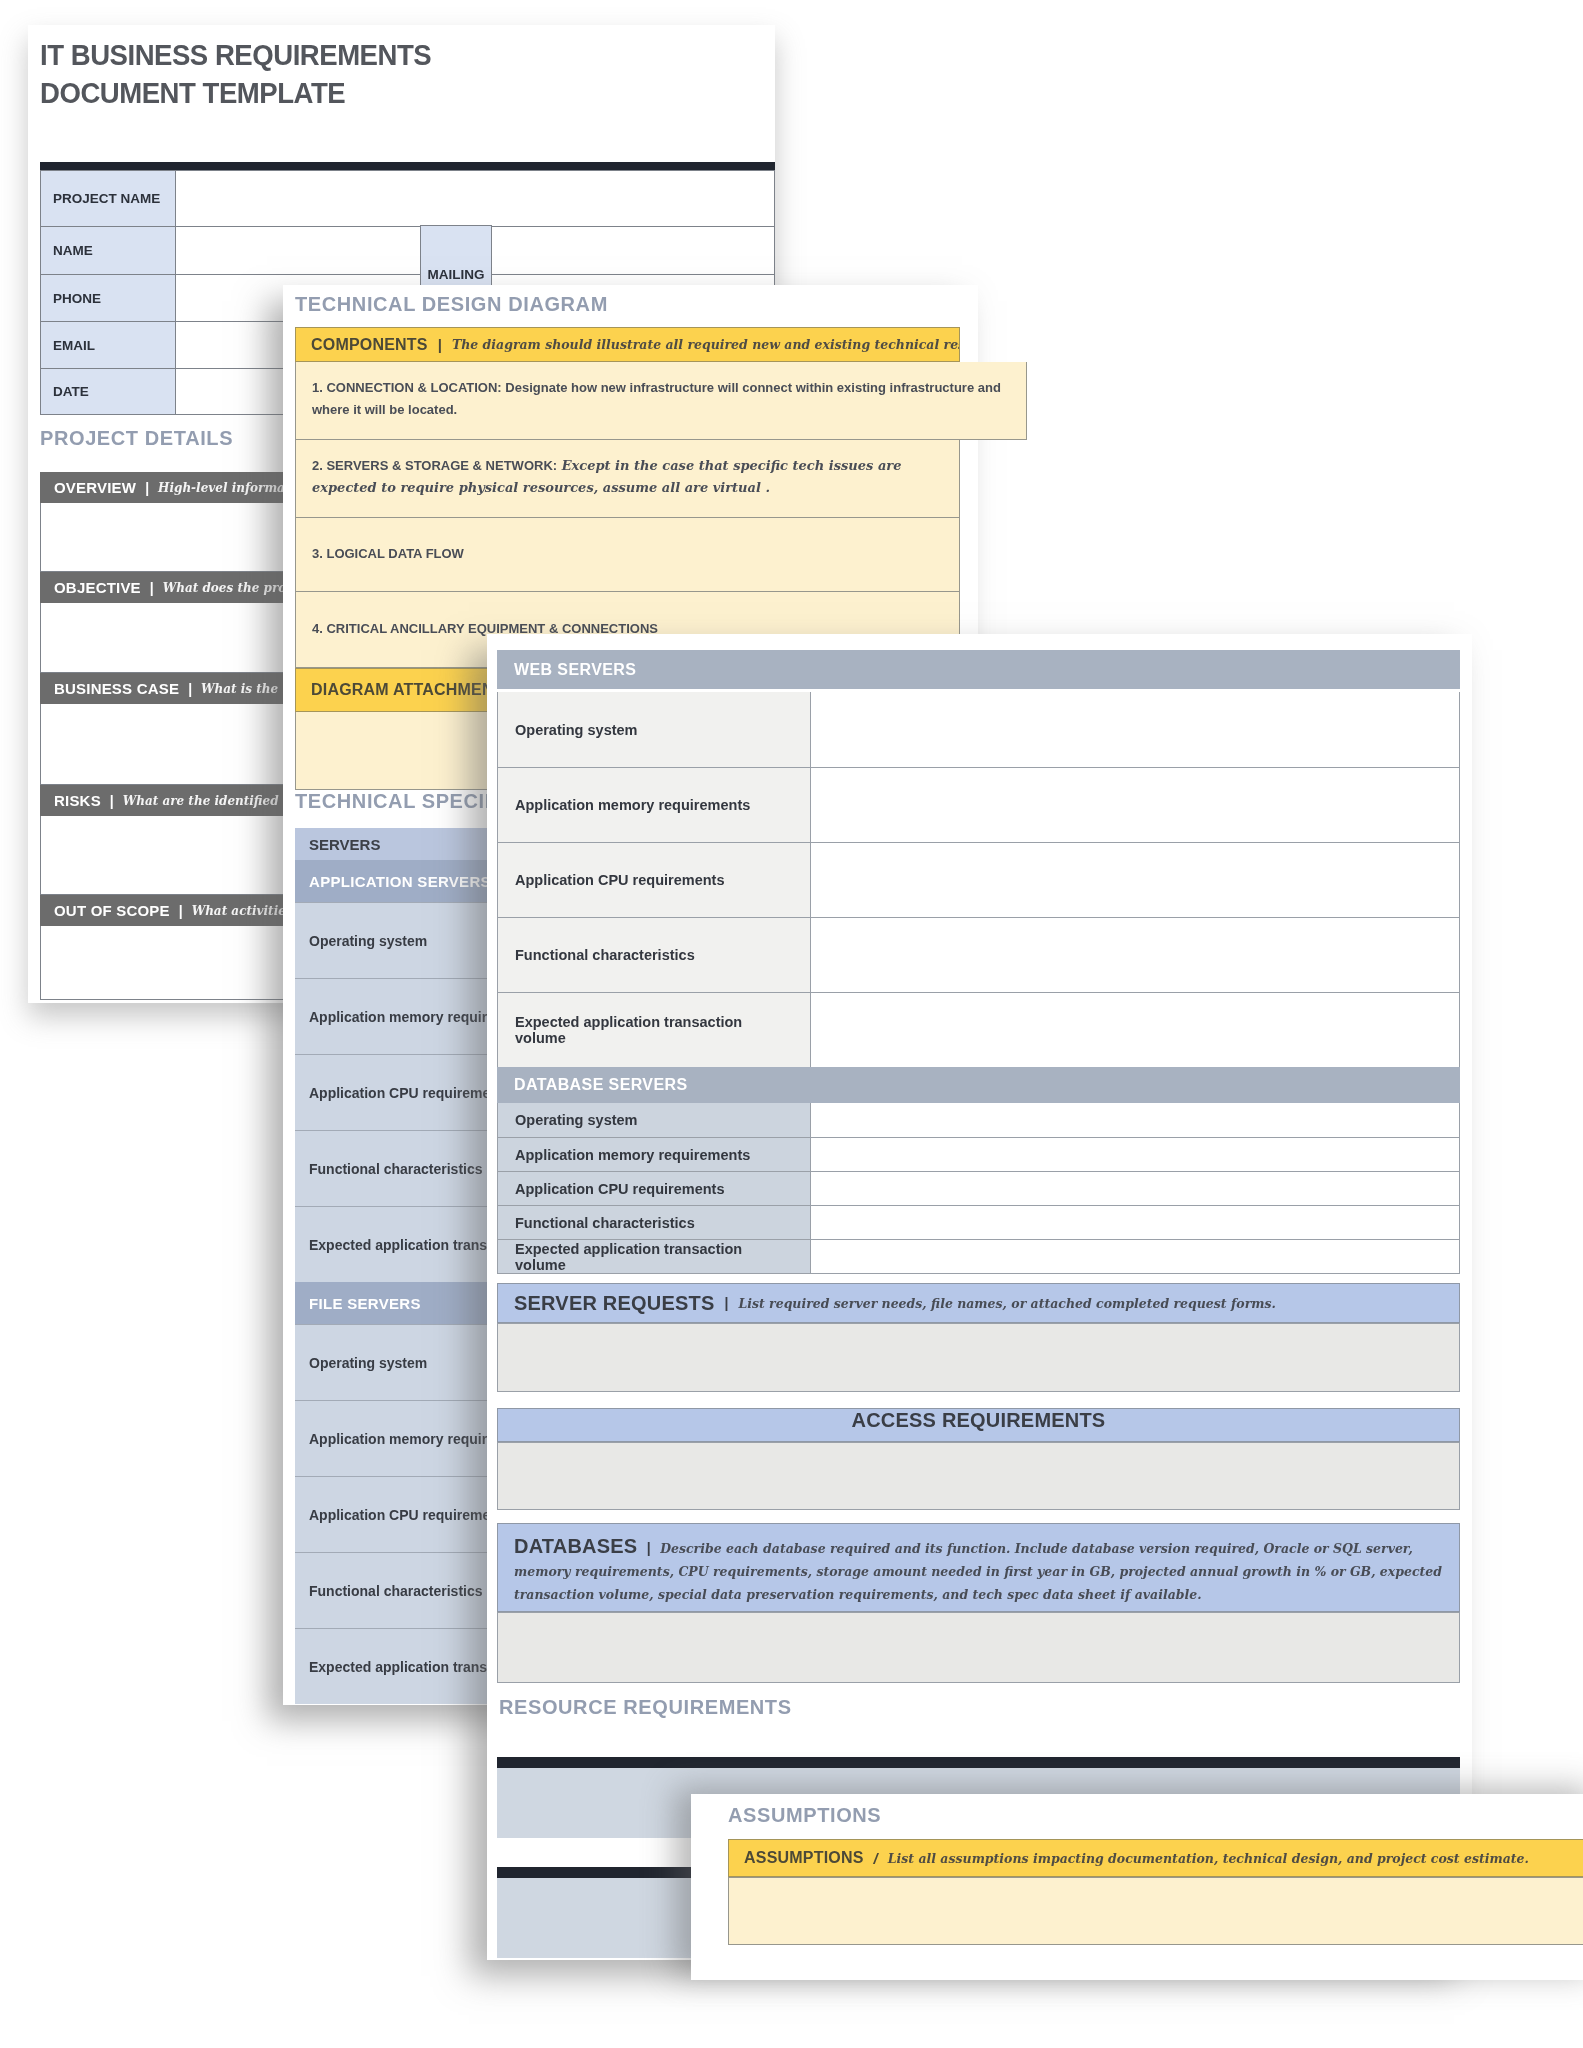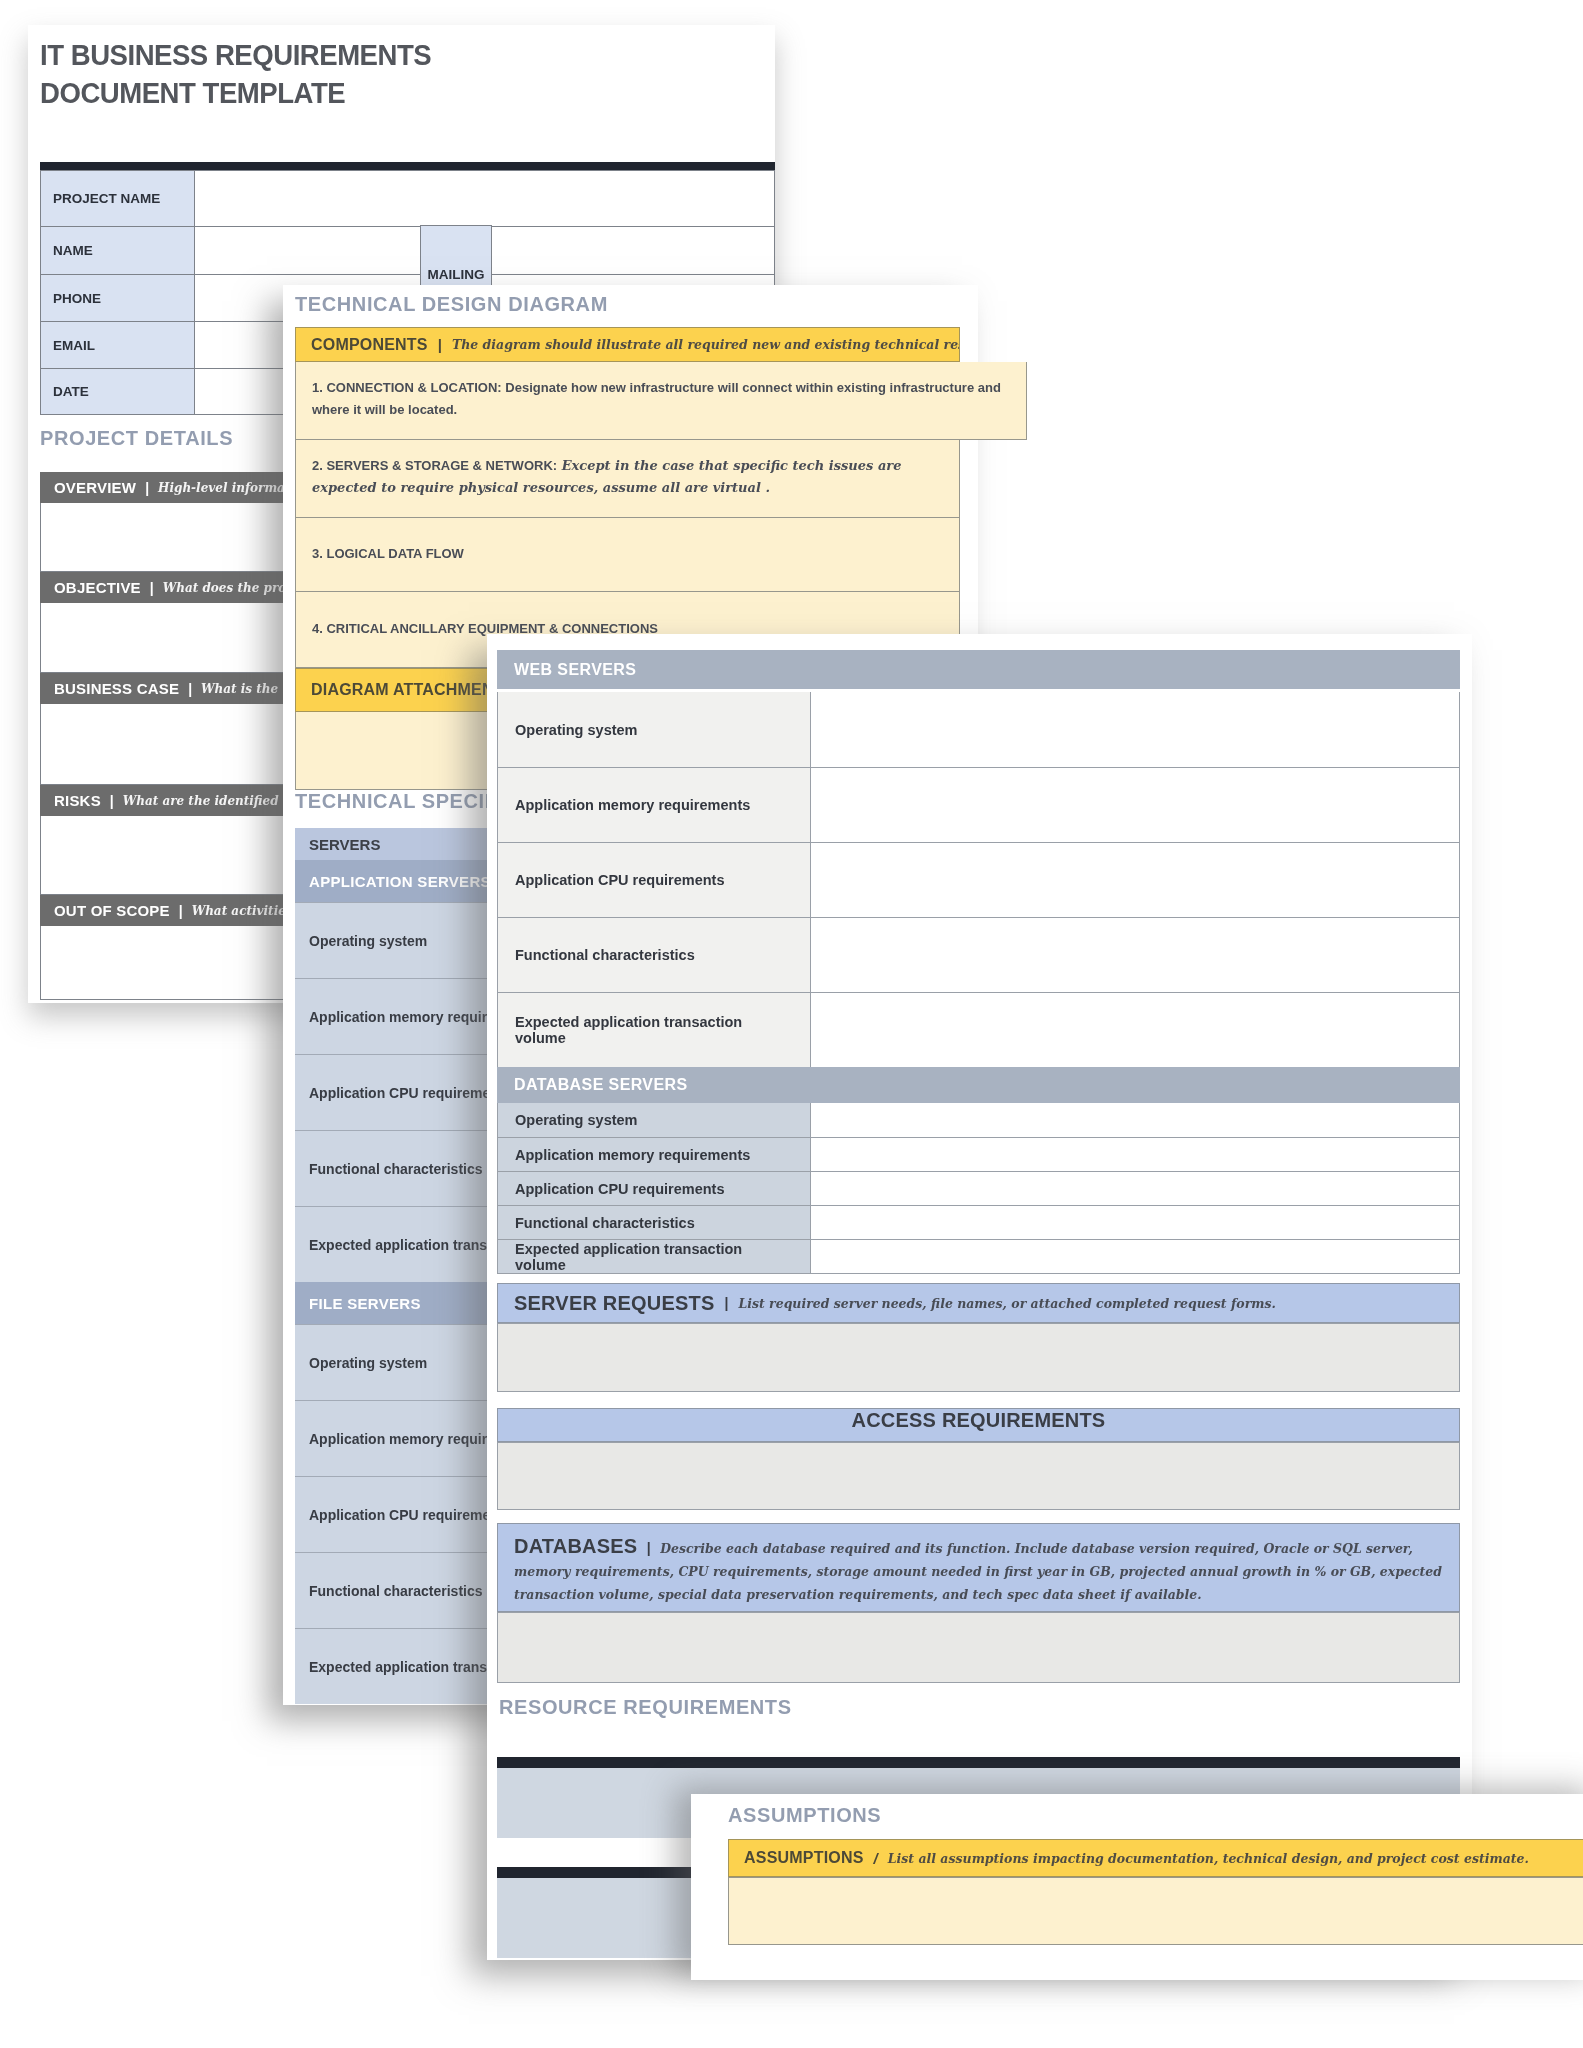--- a/index.html
+++ b/index.html
@@ -38,21 +38,21 @@
   .blue-bar.inline{display:flex;align-items:center;gap:10px;padding:0 16px;white-space:nowrap;}
   .blue-bar .lbl{font-weight:800;font-size:20px;color:#3a3e46;letter-spacing:.2px;}
   .blue-bar .sep{font-weight:700;font-size:14px;color:#3a3e46;}
   .blue-bar .dsc{font-family:"DejaVu Serif",serif;font-style:italic;font-weight:600;
                  font-size:12.5px;color:#484c55;}
   .gray-input{background:#e8e8e6;border:1px solid #9aa0a8;box-sizing:border-box;}
   
   .t-outer{border:1px solid #7d828a;box-sizing:border-box;}
   .t-row{display:flex;border-top:1px solid #7d828a;box-sizing:border-box;}
   .t-row:first-child{border-top:none;}
-  .t-label{width:154px;flex:none;background:#d9e2f2;border-right:1px solid #7d828a;
+  .t-label{width:135px;flex:none;background:#d9e2f2;border-right:1px solid #7d828a;
            display:flex;align-items:center;padding:0 12px;font-weight:800;font-size:13.5px;
            color:#2c313b;line-height:17px;box-sizing:border-box;}
   .t-input{flex:1;background:#fff;}
   
   .spec-hdr-light{background:#bac6de;color:#3c4048;display:flex;align-items:center;
                   padding:0 14px;font-weight:800;font-size:15px;box-sizing:border-box;}
   .spec-hdr{background:#9fadc6;color:#fff;display:flex;align-items:center;
             padding:0 14px;font-weight:800;font-size:15px;letter-spacing:.3px;
             box-sizing:border-box;white-space:nowrap;overflow:hidden;}
   .spec-row{background:#cdd6e3;border-top:1px solid #a2aab6;display:flex;align-items:center;

